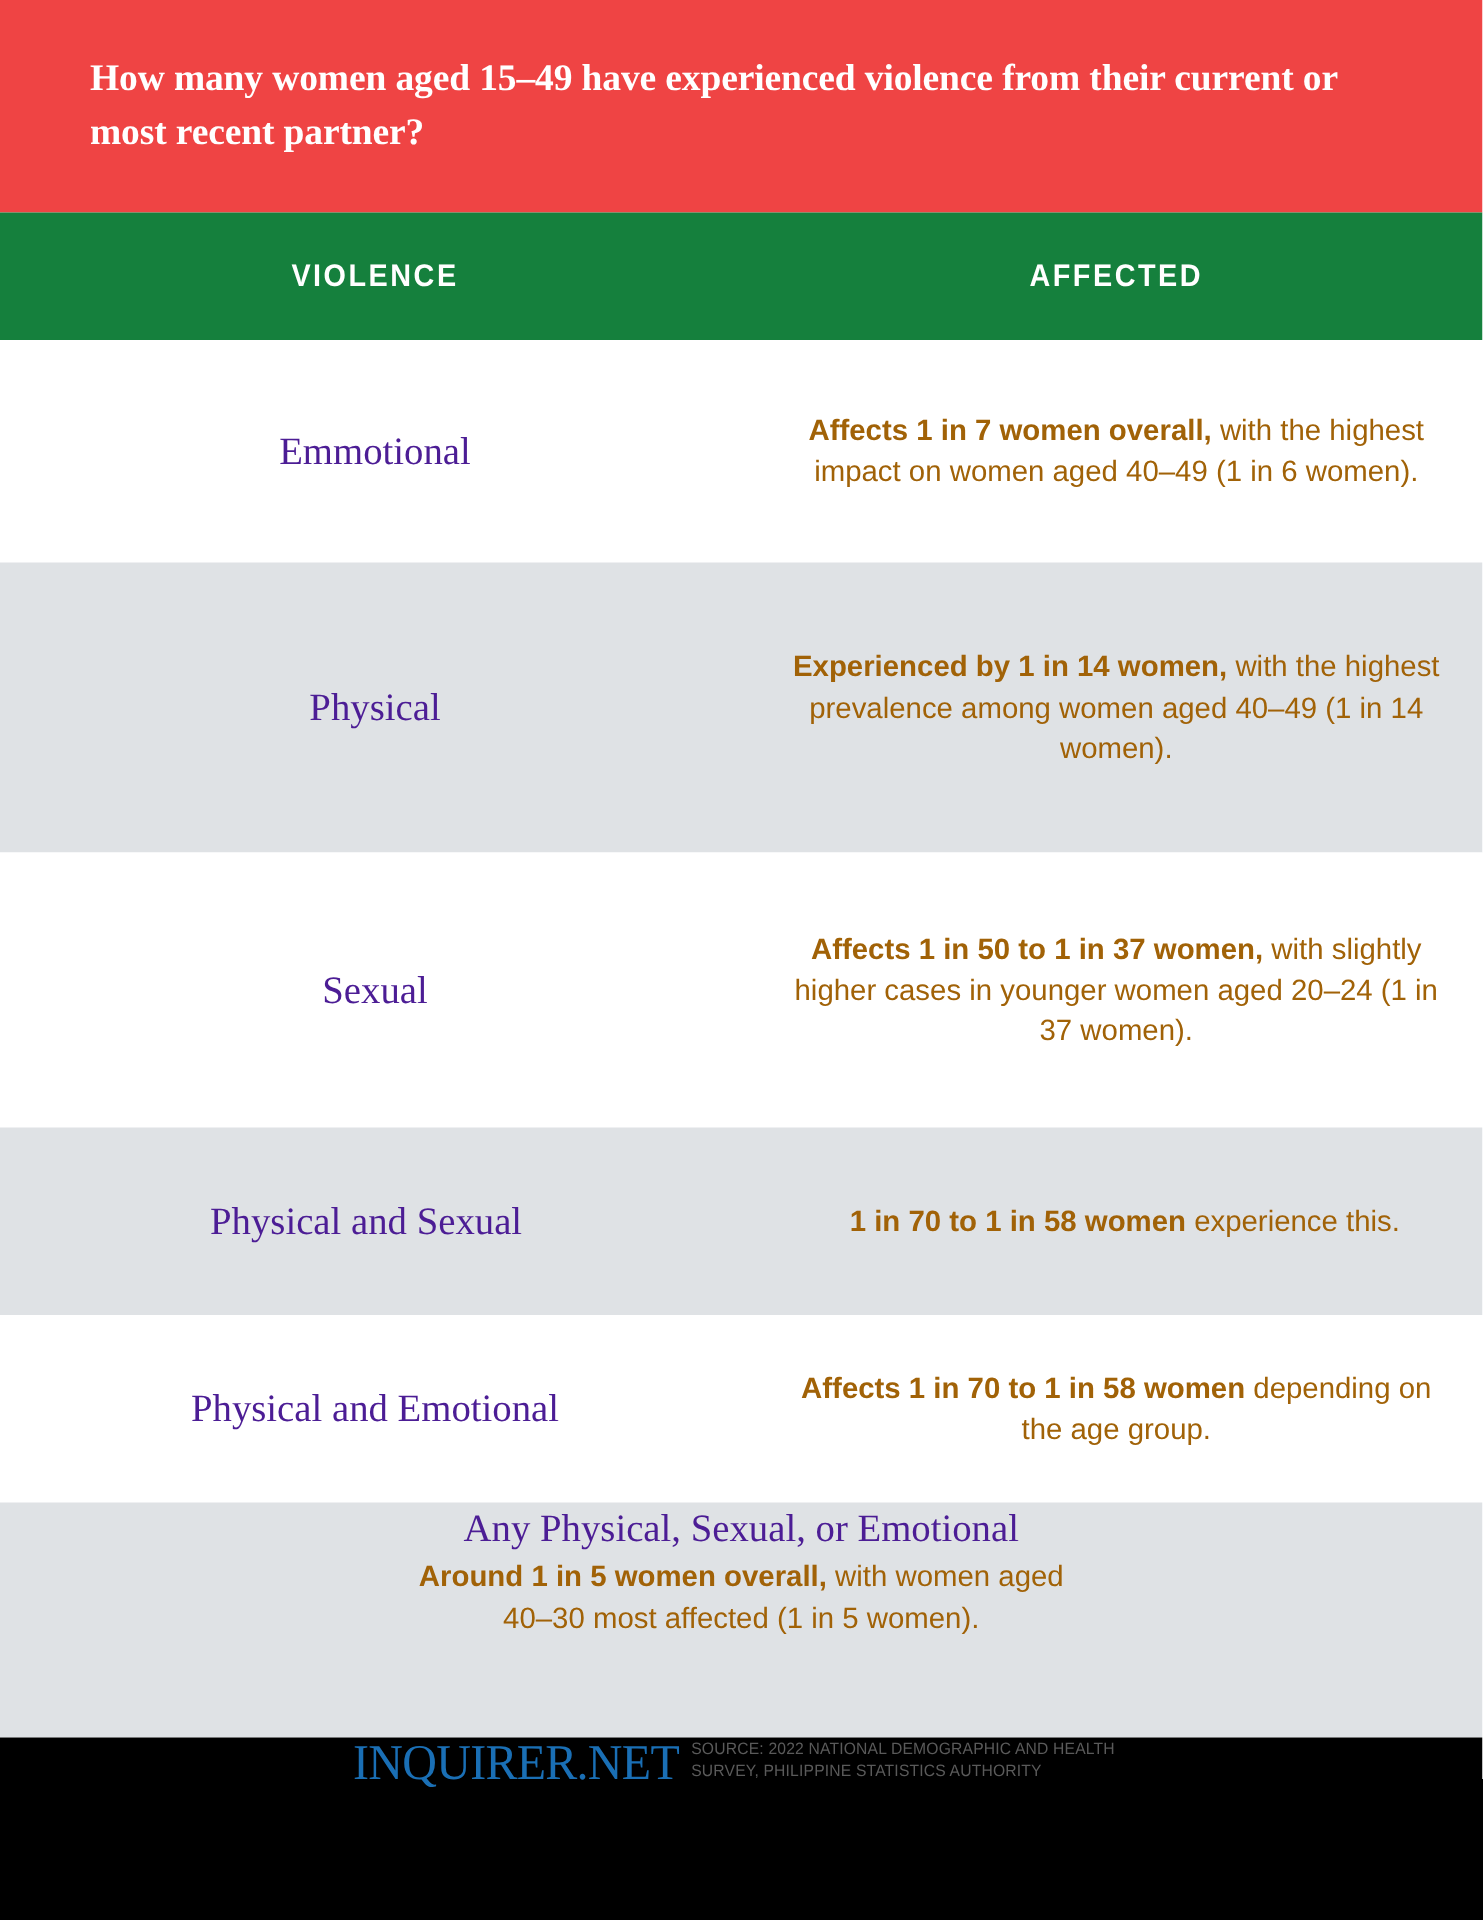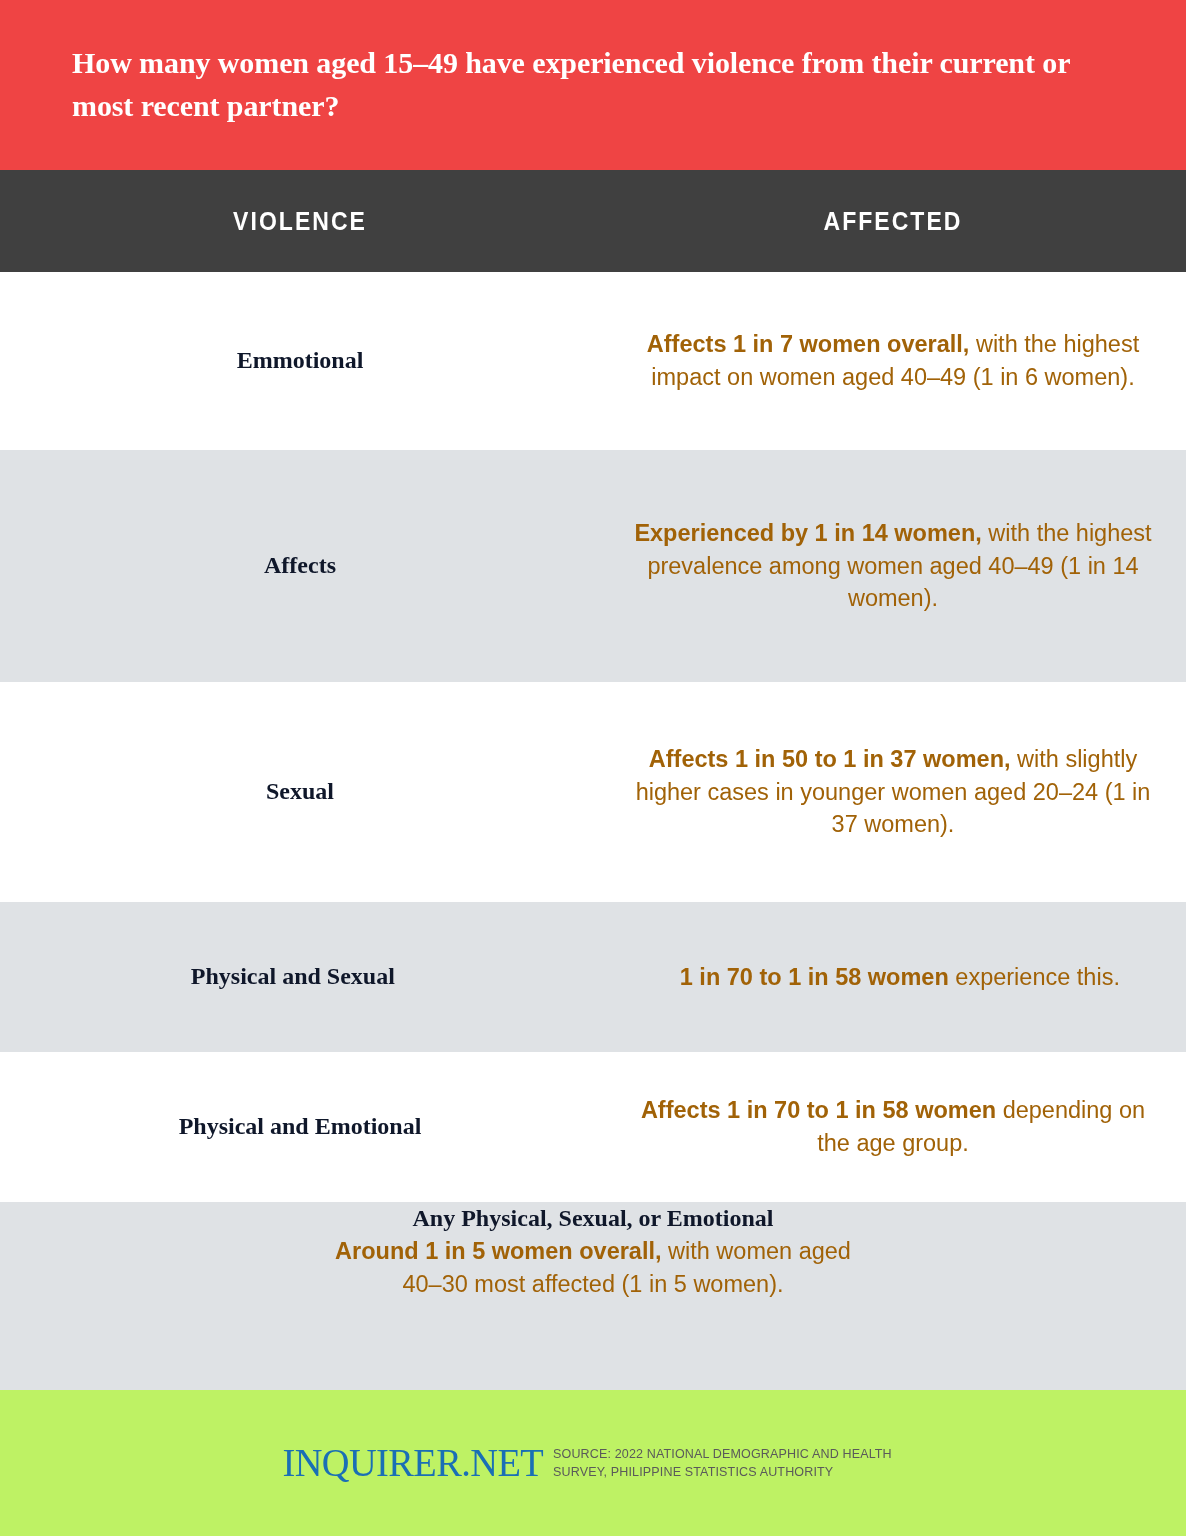--- a/index.html
+++ b/index.html
@@ -28,21 +28,21 @@
     font-weight: bold;
     font-size: 30px;
     line-height: 1.42;
     letter-spacing: -0.1px;
     margin: 0;
     max-width: 1000px;
   }
 
   
   .col-header {
-    background: #404040;
+    background: #15803d;
     height: 102px;
     display: flex;
     align-items: center;
   }
   .col-header .col-violence,
   .col-header .col-affected {
     color: #ffffff;
     font-weight: bold;
     font-size: 25px;
     letter-spacing: 2.2px;
@@ -69,24 +69,24 @@
     padding: 0 30px;
   }
   .cell-affected {
     width: 586px;
     text-align: center;
     box-sizing: border-box;
     padding: 0 34px;
   }
 
   .violence-label {
-    color: #0f172a;
+    color: #4c1d95;
     font-family: "Liberation Serif", serif;
-    font-weight: bold;
-    font-size: 24px;
+    font-weight: normal;
+    font-size: 31px;
     line-height: 1.38;
     display: block;
   }
 
   .affected-text {
     color: #a16207;
     font-size: 23.5px;
     line-height: 1.40;
     display: block;
   }
@@ -95,24 +95,23 @@
   }
 
   
   .r0 { height: 178px; }
   .r1 { height: 232px; }
   .r2 { height: 220px; }
   .r3 { height: 150px; gap: 28px; }
   .r4 { height: 150px; }
   .r5 { height: 188px; flex-direction: column; }
   .footer {
-    background: #bef264;
+    background: #000000;
     height: 146px;
     display: flex;
-    align-items: center;
     justify-content: center;
     gap: 4px;
   }
   .logo {
     color: #1A6FB5;
     font-family: "Liberation Serif", serif;
     font-size: 40px;
     letter-spacing: -0.6px;
     line-height: 1;
     white-space: nowrap;
@@ -147,21 +146,21 @@
     <div class="cell-violence">
       <span class="violence-label">Emmotional</span>
     </div>
     <div class="cell-affected">
       <span class="affected-text"><span class="lead">Affects 1 in 7 women overall,</span><span class="rest"> with the highest impact on women aged 40–49 (1 in 6 women).</span></span>
     </div>
   </div>
 
   <div class="row alt r1">
     <div class="cell-violence">
-      <span class="violence-label">Affects</span>
+      <span class="violence-label">Physical</span>
     </div>
     <div class="cell-affected">
       <span class="affected-text"><span class="lead">Experienced by 1 in 14 women,</span><span class="rest"> with the highest prevalence among women aged 40–49 (1 in 14 women).</span></span>
     </div>
   </div>
 
   <div class="row plain r2">
     <div class="cell-violence">
       <span class="violence-label">Sexual</span>
     </div>

